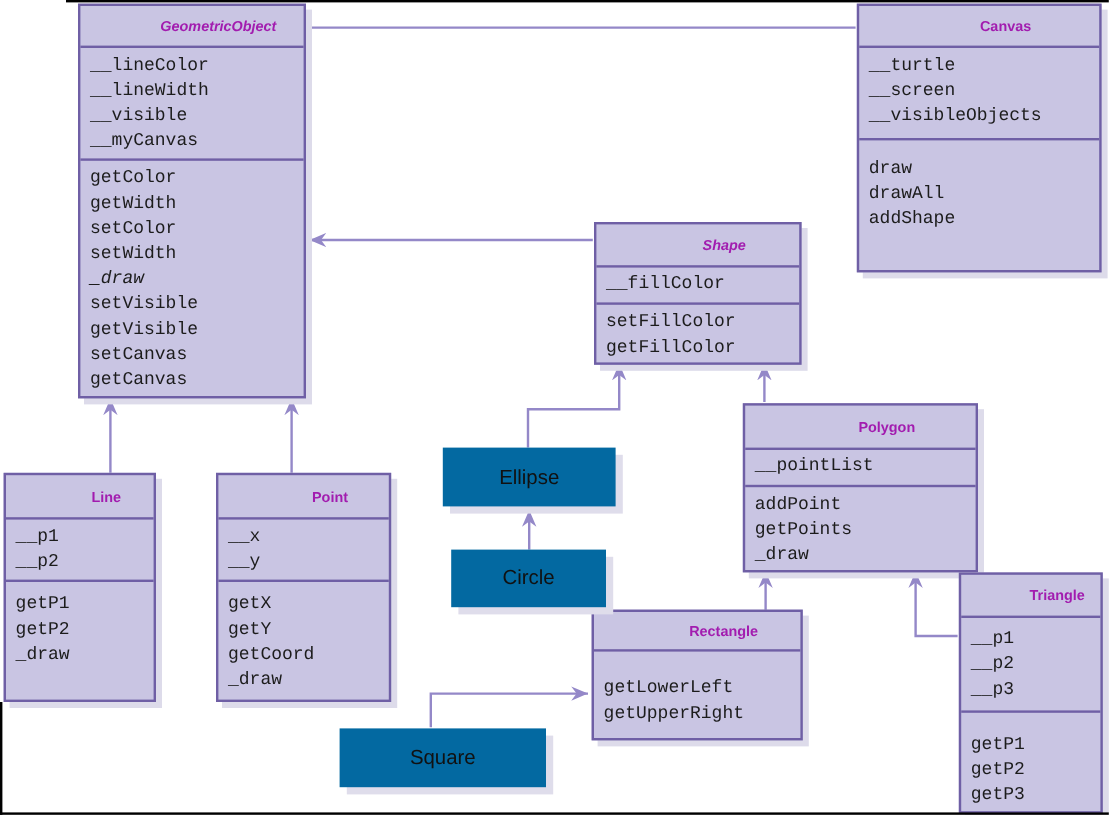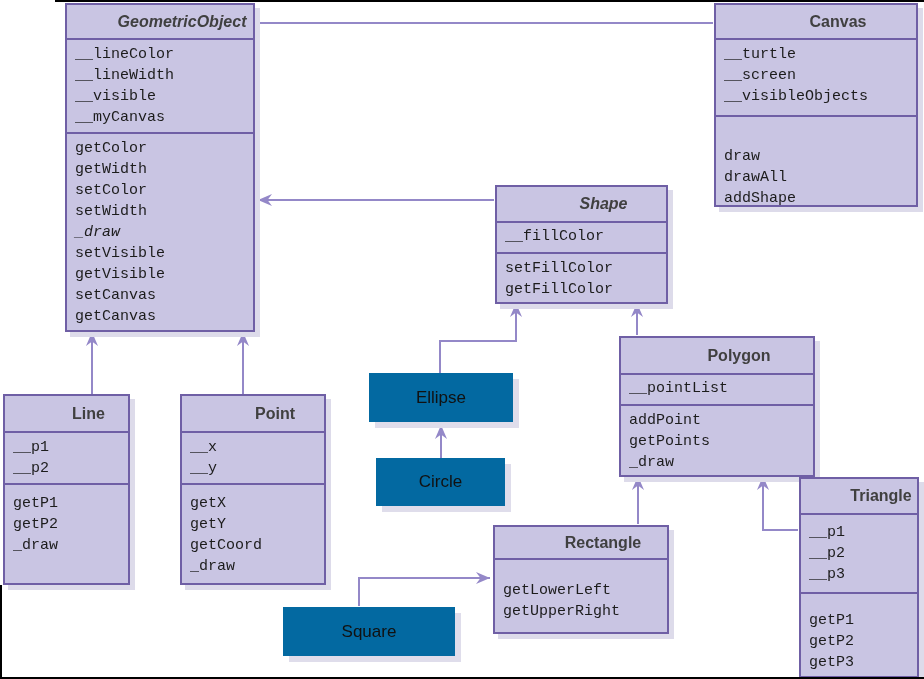--- a/index.html
+++ b/index.html
@@ -17,21 +17,21 @@
   svg.wires{position:absolute;left:0;top:0;z-index:1;pointer-events:none;}
 
   
   .cls{
     position:absolute;z-index:2;box-sizing:border-box;
     background:#c9c5e3;border:2px solid #6f5fa5;
     box-shadow:5px 5px 0 #dddbea;
   }
   .cls .title{
     box-sizing:border-box;display:flex;align-items:center;justify-content:center;
-    font-weight:bold;font-size:16px;color:#404040;
+    font-weight:bold;font-size:12px;color:#a21caf;
     border-bottom:2px solid #6f5fa5;
     padding-left:44px;
   }
   .cls.abstract .title{font-style:italic;}
   .cls .sec{
     box-sizing:border-box;margin:0;
     font-family:"Liberation Mono","DejaVu Sans Mono",monospace;
     font-size:15px;line-height:21px;color:#1c1c1c;
     padding:4px 0 0 8px;white-space:pre;overflow:hidden;
   }
@@ -48,21 +48,21 @@
 
   
   #box-geometricobject{left:65px;top:3px;width:190px;}
   #box-geometricobject .title{height:35px;}
   #box-geometricobject .attrs{height:92px;}
   #box-geometricobject .methods{height:198px;}
 
   #box-canvas{left:714px;top:3px;width:204px;}
   #box-canvas .title{height:35px;}
   #box-canvas .attrs{height:75px;}
-  #box-canvas .methods{height:90px;padding-top:29px;}
+  #box-canvas .methods{height:110px;padding-top:13px;}
 
   #box-shape{left:495px;top:185px;width:173px;}
   #box-shape .title{height:36px;}
   #box-shape .attrs{height:29px;padding-top:3px;}
   #box-shape .methods{height:50px;}
 
   #box-line{left:3px;top:394px;width:127px;}
   #box-line .title{height:37px;}
   #box-line .attrs{height:50px;}
   #box-line .methods{height:100px;padding-top:8px;}
@@ -70,21 +70,21 @@
   #box-point{left:180px;top:394px;width:146px;}
   #box-point .title{height:37px;}
   #box-point .attrs{height:50px;}
   #box-point .methods{height:100px;padding-top:8px;}
 
   #box-polygon{left:619px;top:336px;width:196px;}
   #box-polygon .title{height:37px;}
   #box-polygon .attrs{height:29px;padding-top:3px;}
   #box-polygon .methods{height:71px;}
 
-  #box-rectangle{left:493px;top:525px;width:176px;}
+  #box-rectangle{left:493px;top:508px;width:176px;}
   #box-rectangle .title{height:33px;}
   #box-rectangle .attrs{height:54px;padding-top:6px;}
   #box-rectangle .methods{height:72px;padding-top:20px;}
 
   #box-triangle{left:799px;top:477px;width:120px;}
   #box-triangle .title{height:36px;}
   #box-triangle .attrs{height:77px;padding-top:7px;}
   #box-triangle .methods{height:84px;padding-top:16px;}
 
   #box-ellipse{left:369px;top:373px;width:144px;height:49px;}

